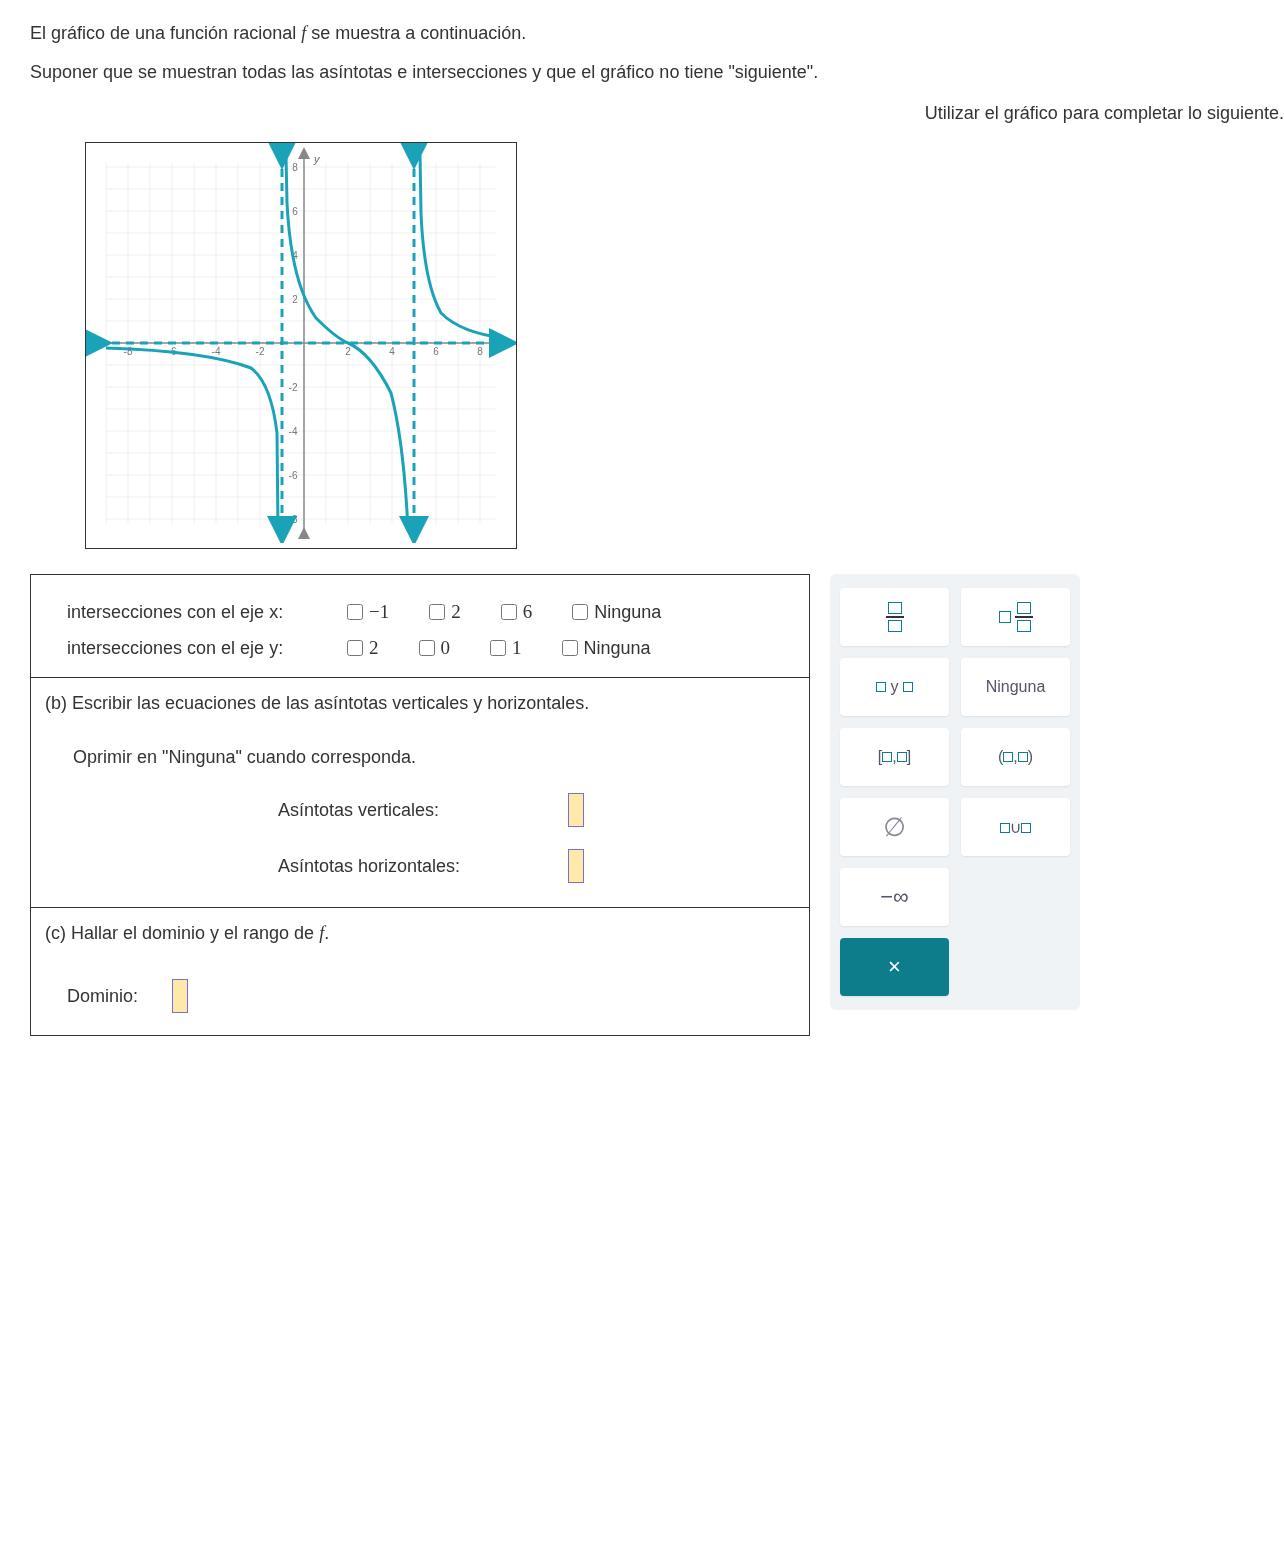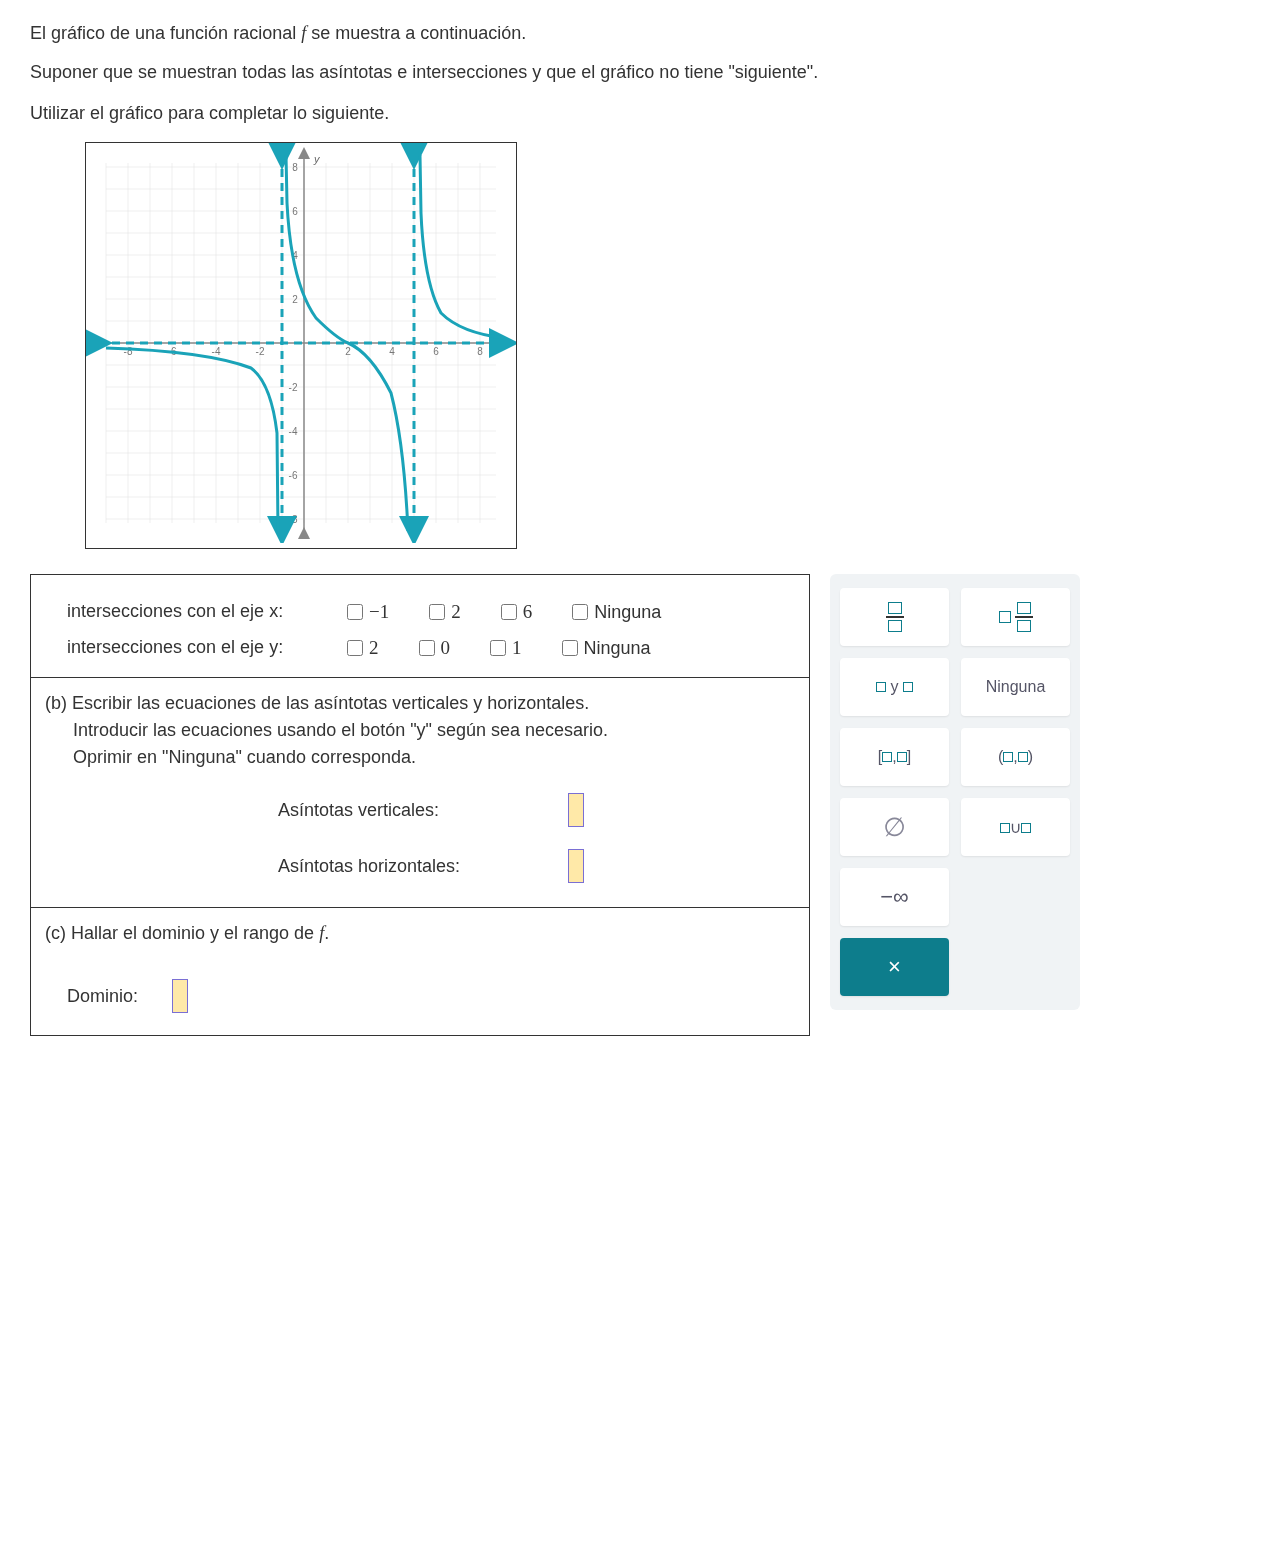--- a/index.html
+++ b/index.html
@@ -8,21 +8,21 @@
 .problem-text .fi { font-style: italic; font-family: Georgia, serif; }
 .graph-container { margin: 15px 0 25px 55px; }
 .graph-box { border: 1px solid #333; display: inline-block; background: #fff; }
 .main-row { display: flex; gap: 20px; align-items: flex-start; }
 .answer-box { border: 1px solid #333; width: 780px; }
 .part { border-bottom: 1px solid #333; padding: 12px 14px; }
 .part:last-child { border-bottom: none; }
 .part-label { display: inline; }
 .part-text { line-height: 1.5; }
 .part-text .fi { font-style: italic; font-family: Georgia, serif; }
-.checkbox-row { margin: 14px 0 6px 22px; display: flex; gap: 0; }
+.checkbox-row { margin: 14px 0 6px 22px; display: flex; align-items: center; gap: 0; }
 .checkbox-row .row-label { width: 280px; }
 .opt { display: inline-flex; align-items: center; margin-right: 40px; }
 .opt input { width: 16px; height: 16px; margin-right: 6px; }
 .opt-label { font-family: Georgia, serif; font-size: 19px; }
 .opt-label.plain { font-family: Verdana, sans-serif; font-size: 18px; }
 .asym-row { margin: 22px 0 12px 22px; display: flex; align-items: center; justify-content: center; }
 .asym-row .asym-label { width: 290px; }
 .input-slot { display: inline-block; width: 16px; height: 34px; background: #ffe9a8; border: 1px solid #7a6fd4; }
 .dr-row { margin: 32px 0 10px 22px; display: flex; align-items: center; }
 .dr-row .dr-label { width: 105px; }
@@ -37,21 +37,21 @@
 .sq-sm { display: inline-block; width: 10px; height: 10px; border: 1.5px solid #0d7d8c; }
 .kbtn .txt { color: #556; }
 </style>
 </head>
 <body>
 
 <div class="problem-text">
   <span>El gráfico de una función racional </span><span class="fi">f</span><span> se muestra a continuación.</span>
 </div>
 <div class="problem-text">Suponer que se muestran todas las asíntotas e intersecciones y que el gráfico no tiene "siguiente".</div>
-<div class="problem-text" style="margin-top:14px;">Utilizar el gráfico para completar lo siguiente.</div>
+<div class="problem-text" style="margin-top:14px;text-align:right;">Utilizar el gráfico para completar lo siguiente.</div>
 
 <div class="graph-container">
 <div class="graph-box">
 <svg width="430" height="400" viewBox="0 0 430 400">
   <defs>
     <marker id="arr" markerWidth="8" markerHeight="8" refX="4" refY="4" orient="auto">
       <path d="M0,0 L8,4 L0,8 Z" fill="#888"></path>
     </marker>
     <marker id="arrT" markerWidth="10" markerHeight="10" refX="5" refY="5" orient="auto">
       <path d="M0,0 L10,5 L0,10 Z" fill="#1aa3b8"></path>
@@ -176,21 +176,21 @@
     <label class="opt">
             <input type="checkbox" style="">
             <span class="opt-label plain">Ninguna</span>
           </label>
   </div>
 </div>
 
 <div class="part">
   <div class="part-text">
     <span class="part-label">(b)</span><span> Escribir las ecuaciones de las asíntotas verticales y horizontales.</span><br>
-    <span style="padding-left:28px;display:inline-block;">Introducir las ecuaciones usando el botón "y" según sea necesario.</span><br>
+    <br>
     <span style="padding-left:28px;display:inline-block;">Oprimir en "Ninguna" cuando corresponda.</span>
   </div>
   <div class="asym-row">
     <span class="asym-label">Asíntotas verticales:</span>
     <span class="input-slot"></span>
   </div>
   <div class="asym-row">
     <span class="asym-label">Asíntotas horizontales:</span>
     <span class="input-slot"></span>
   </div>

